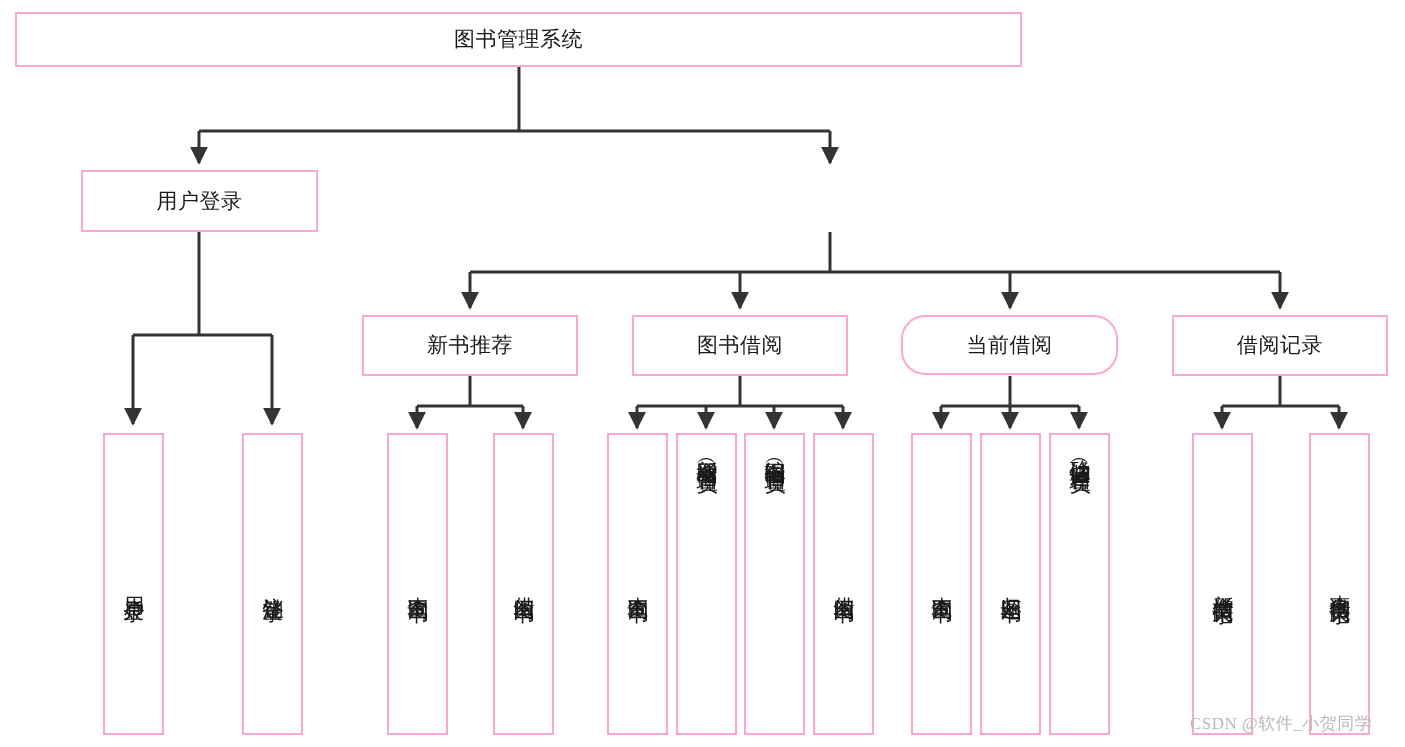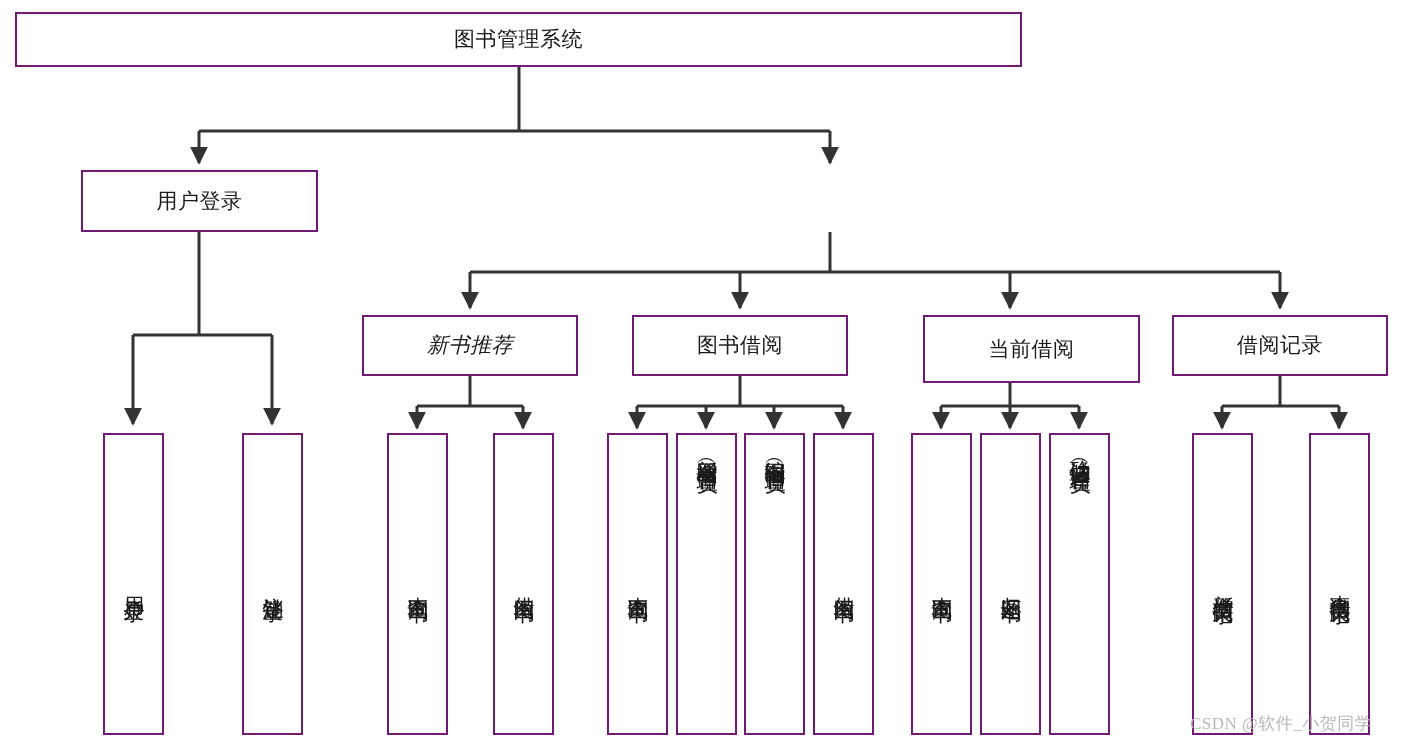--- a/index.html
+++ b/index.html
@@ -22,21 +22,21 @@
     left: 0;
     top: 0;
     width: 1405px;
     height: 747px;
     pointer-events: none;
   }
   .node {
     position: absolute;
     box-sizing: border-box;
     background: #ffffff;
-    border: 2px solid #701a75;
+    border: 2px solid #f9a8d4;
     display: flex;
     align-items: center;
     justify-content: center;
     color: #1a1a1a;
   }
   .node .lbl {
     display: block;
     text-align: center;
     line-height: 1.05;
     letter-spacing: 0.5px;
@@ -128,27 +128,27 @@
   </svg>
 
   <div class="node horiz" style="left:15px; top:12px; width:1007px; height:55px;">
     <span class="lbl">图书管理系统</span>
   </div>
 
   <div class="node horiz" style="left:81px; top:170px; width:237px; height:62px;">
     <span class="lbl">用户登录</span>
   </div>
 
-  <div class="node horiz" style="left:362px; top:315px; width:216px; height:61px;font-style:italic;">
+  <div class="node horiz" style="left:362px; top:315px; width:216px; height:61px;">
     <span class="lbl">新书推荐</span>
   </div>
   <div class="node horiz" style="left:632px; top:315px; width:216px; height:61px;">
     <span class="lbl">图书借阅</span>
   </div>
-  <div class="node horiz" style="left:923px; top:315px; width:217px; height:68px;">
+  <div class="node horiz" style="left:901px; top:315px; width:217px; height:60px;border-radius:24px;">
     <span class="lbl">当前借阅</span>
   </div>
   <div class="node horiz" style="left:1172px; top:315px; width:216px; height:61px;">
     <span class="lbl">借阅记录</span>
   </div>
 
   <div class="node vert centerv" style="left:103px; top:433px; width:61px; height:302px;">
     <span class="lbl">用户登录</span>
   </div>
   <div class="node vert centerv" style="left:242px; top:433px; width:61px; height:302px;">

